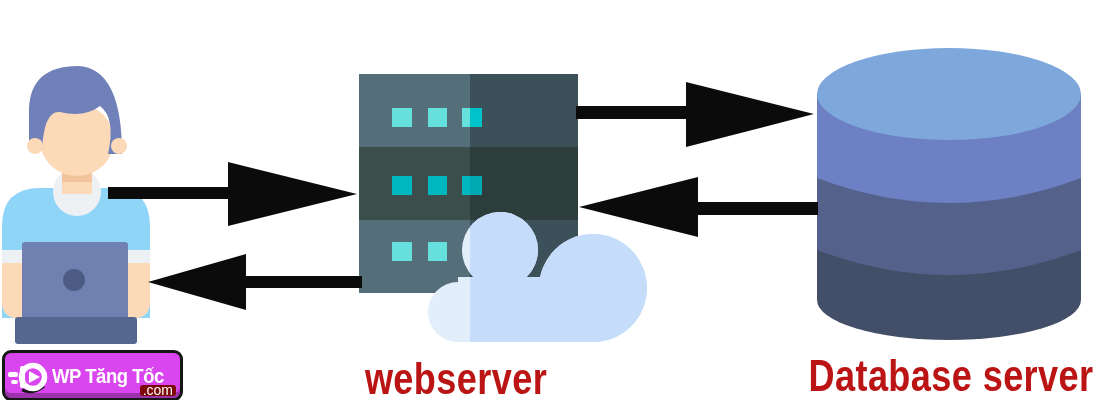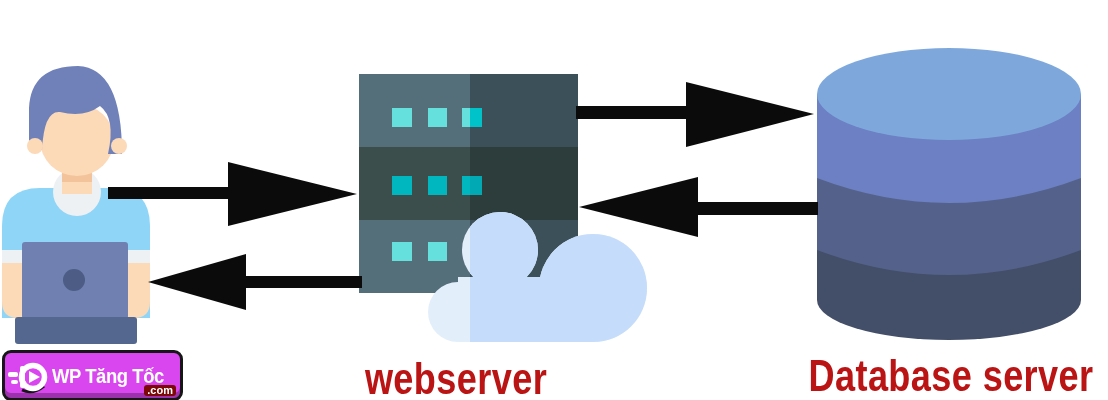--- a/index.html
+++ b/index.html
@@ -9,22 +9,22 @@
   svg{display:block;}
   .node-label{position:absolute;color:#BB1414;font-weight:bold;font-size:44px;line-height:44px;
               white-space:nowrap;transform:translateX(-50%) scaleX(0.82);transform-origin:center top;
               letter-spacing:0.5px;}
   
   .logo{position:absolute;left:2px;top:350px;width:175px;height:45px;background:#d946ef;
         border:3px solid #161616;border-radius:9px;box-shadow:inset 0 -5px 0 rgba(0,0,0,0.28);
         display:flex;align-items:center;z-index:7;}
   .logo-text{color:#ffffff;font-weight:bold;font-size:21px;line-height:21px;white-space:nowrap;
              transform:scaleX(0.88);transform-origin:left center;letter-spacing:-0.5px;margin-left:2px;}
-  .logo-tld{position:absolute;right:4px;bottom:2px;background:#7C0808;color:#fff;font-size:11px;
-            font-weight:bold;padding:0 3px;border-radius:3px;line-height:11px;}
+  .logo-tld{position:absolute;right:4px;bottom:2px;background:#7C0808;color:#fff;font-size:14px;
+            font-weight:normal;padding:0 3px;border-radius:3px;line-height:11px;}
   .z1{z-index:1}.z2{z-index:2}.z3{z-index:3}.z6{z-index:6}
 </style>
 </head>
 <body>
 
 <div id="canvas">
 
   <svg class="abs z1" style="left:0;top:58px" width="160" height="290" viewBox="0 0 160 290">
 
     <path d="M2,260 L2,168 Q2,130 40,130 L112,130 Q150,130 150,168 L150,260 Z" fill="#8ED5F7"></path>

